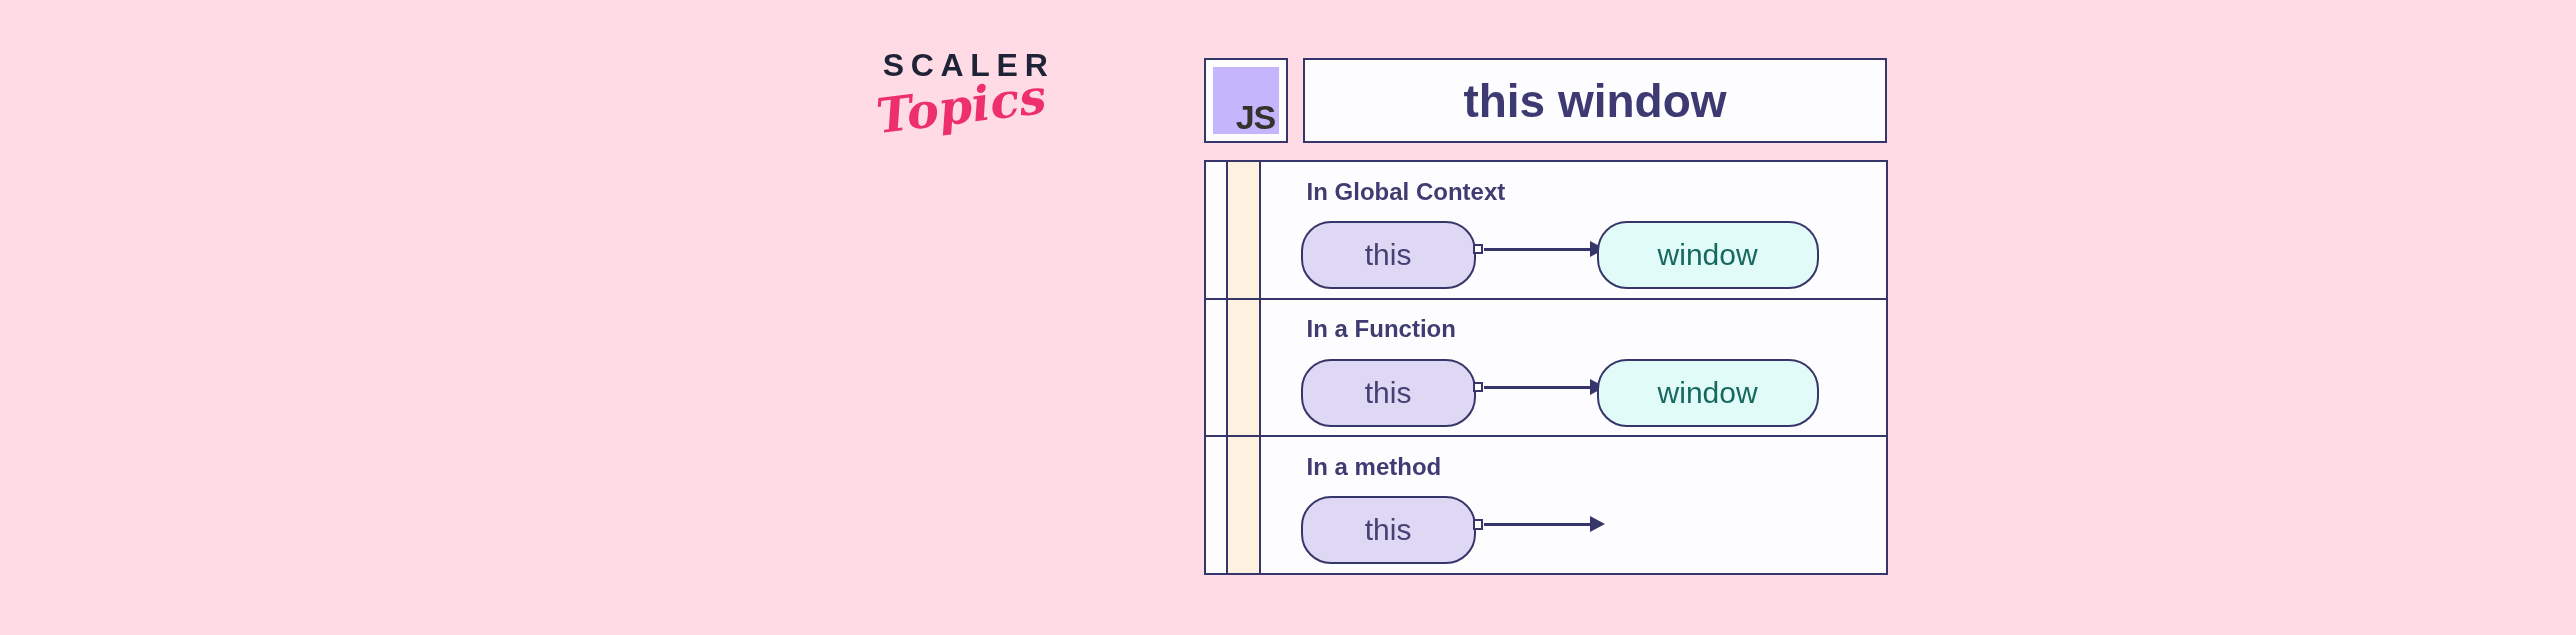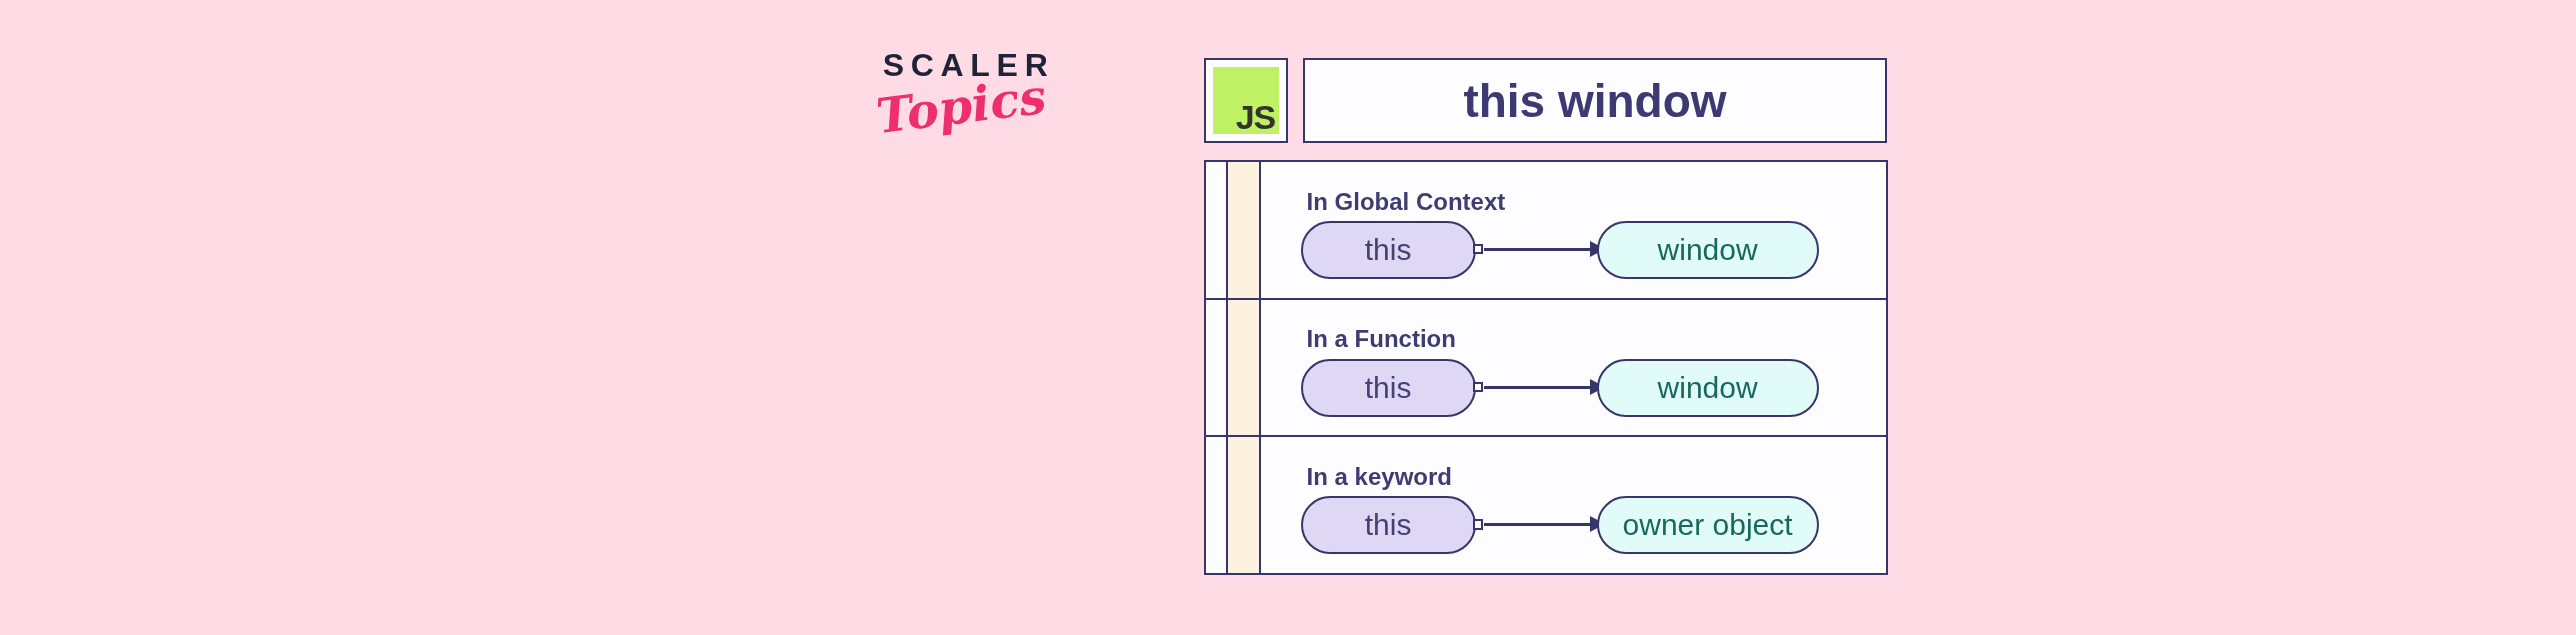--- a/index.html
+++ b/index.html
@@ -49,21 +49,21 @@
     background: #fdfdff;
     border: 2.6px solid #37366a;
     box-sizing: border-box;
   }
   .js-inner {
     position: absolute;
     left: 6.7px;
     top: 7.2px;
     right: 6.7px;
     bottom: 7.2px;
-    background: #bef264;
+    background: #c4b5fd;
   }
   .js-label {
     position: absolute;
     right: 4.1px;
     bottom: 0px;
     font-size: 34px;
     font-weight: 800;
     letter-spacing: -1px;
     color: #33322d;
     line-height: 1.0;
@@ -115,26 +115,25 @@
   .cell-c { flex: 1; position: relative; background: #fdfdff; }
 
   .row-label {
     position: absolute;
     left: 46px;
     top: 15.5px;
     font-size: 24px;
     font-weight: 700;
     color: #3f3c72;
     white-space: nowrap;
-    margin-top: 10px;
   }
   .node {
     position: absolute;
     top: 59px;
-    height: 58px;
+    height: 68px;
     box-sizing: border-box;
     border: 2.6px solid #37366a;
     border-radius: 30px;
     display: flex;
     align-items: center;
     justify-content: center;
     font-size: 30px;
     white-space: nowrap;
   }
   .node-source {
@@ -220,23 +219,22 @@
       <div class="conn-line"></div>
       <div class="conn-arrow"></div>
       <div class="node node-target">window</div>
     </div>
   </div>
 
   <div class="row">
     <div class="cell-a"></div>
     <div class="cell-b"></div>
     <div class="cell-c">
-      <div class="row-label">In a keyword</div>
+      <div class="row-label">In a method</div>
       <div class="node node-source">this</div>
       <div class="conn-square"></div>
       <div class="conn-line"></div>
       <div class="conn-arrow"></div>
-      <div class="node node-target">owner object</div>
     </div>
   </div>
 
 </div>
 
 
 </body></html>

